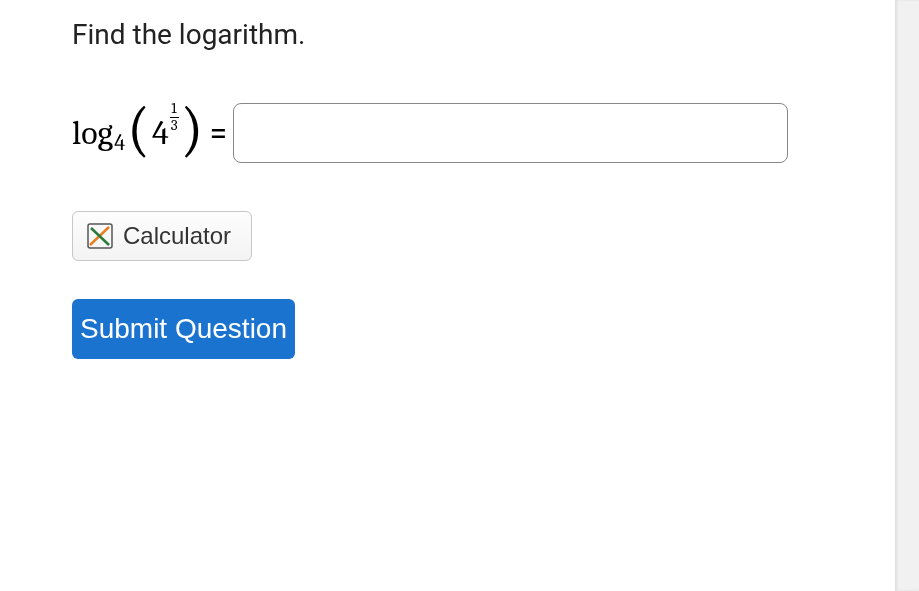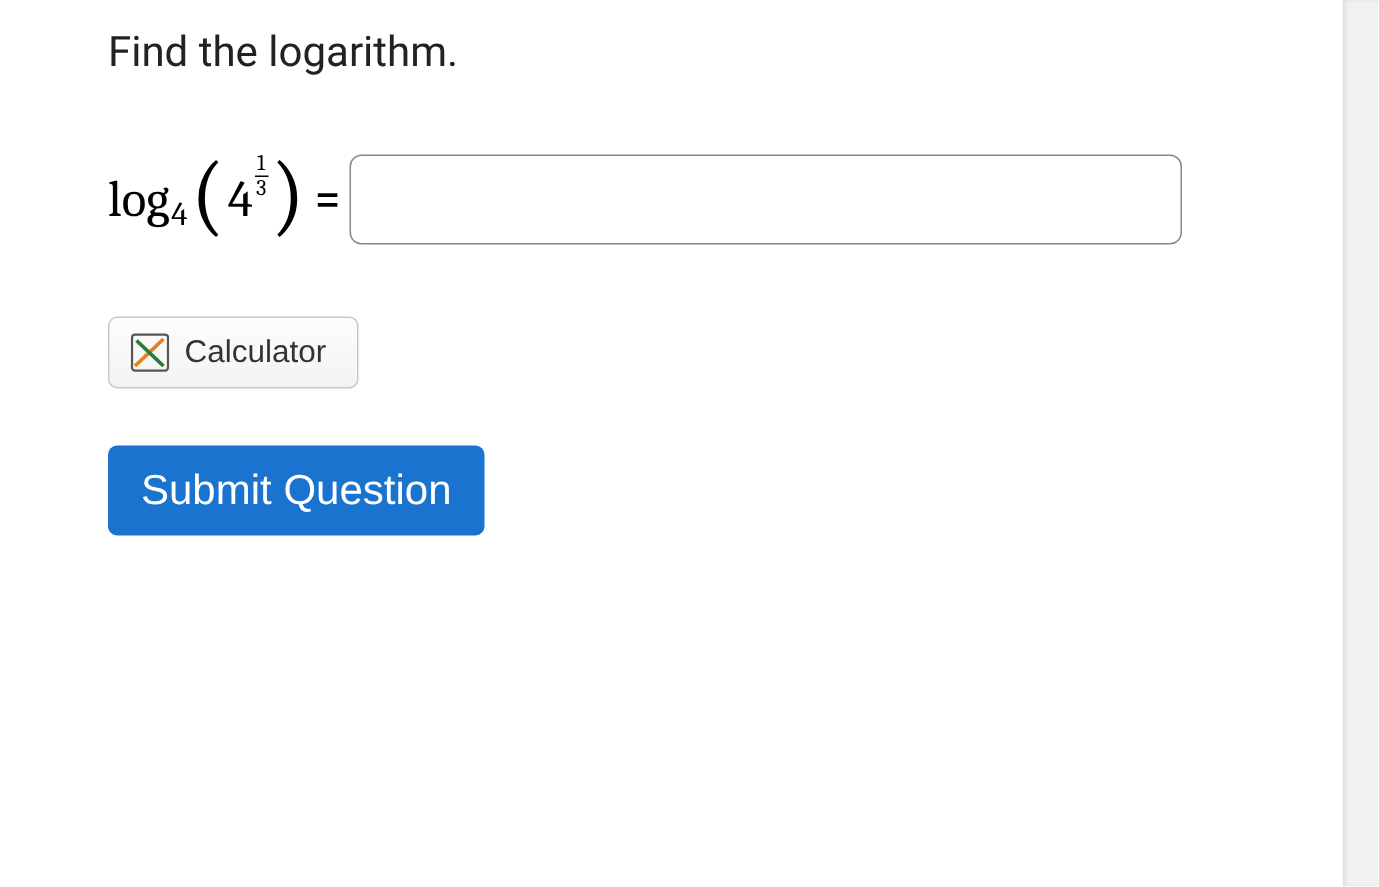--- a/index.html
+++ b/index.html
@@ -105,35 +105,35 @@
     }
     .help-icon svg { display: block; }
     .calc-button {
       display: inline-flex;
       align-items: center;
       gap: 10px;
       border: 1.5px solid #c7c7c7;
       border-radius: 6px;
       background: linear-gradient(#fdfdfd, #f3f3f3);
       padding: 10px 20px 10px 14px;
-      font-size: 21px;
+      font-size: 24px;
       color: #333;
       cursor: pointer;
       margin-top: 4px;
       margin-left: 0px;
     }
     .calc-icon svg { display: block; }
     .submit-button {
       display: inline-block;
       margin-top: 38px;
       background: #1b73d0;
       color: #fff;
       border: none;
       border-radius: 6px;
-      padding: 14px 22px;
+      padding: 14px 8px;
       font-size: 28px;
       cursor: pointer;
     }
     .right-rail {
       position: absolute;
       right: 0;
       top: 0;
       width: 24px;
       height: 591px;
       background: #f1f1f1;

